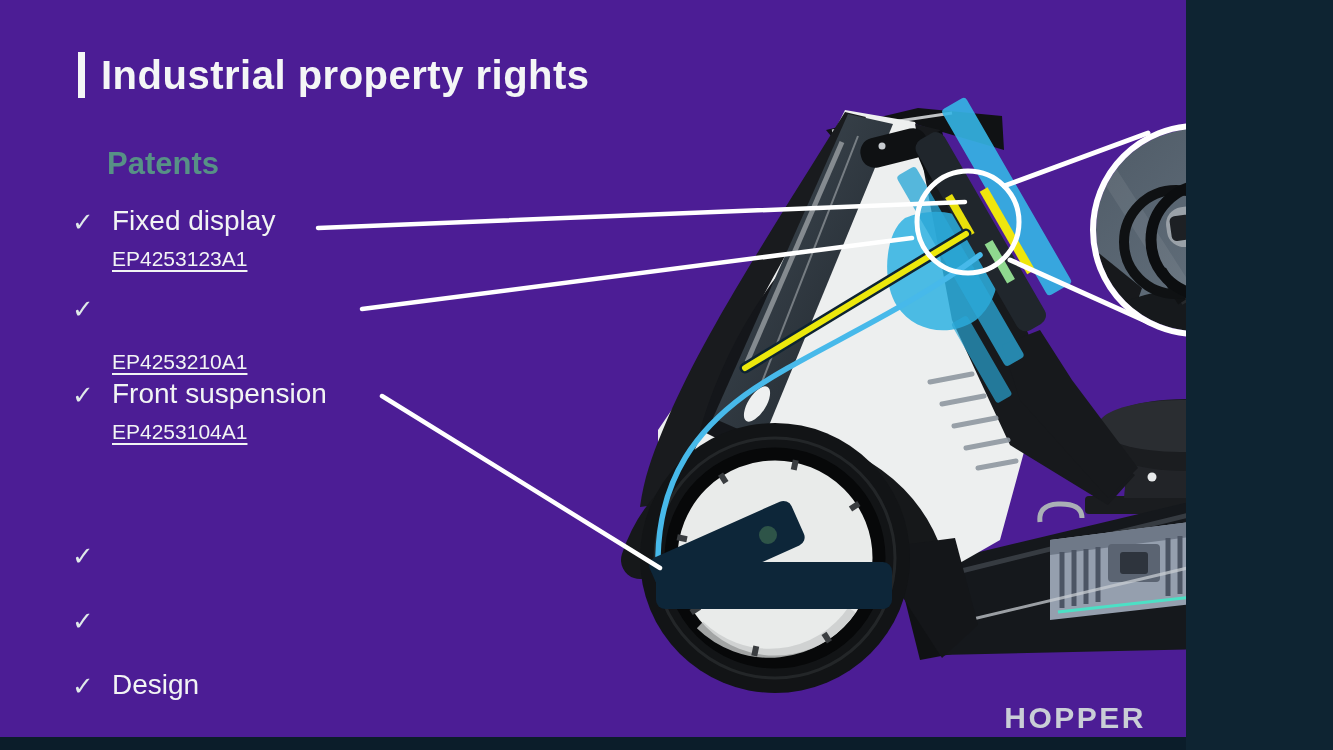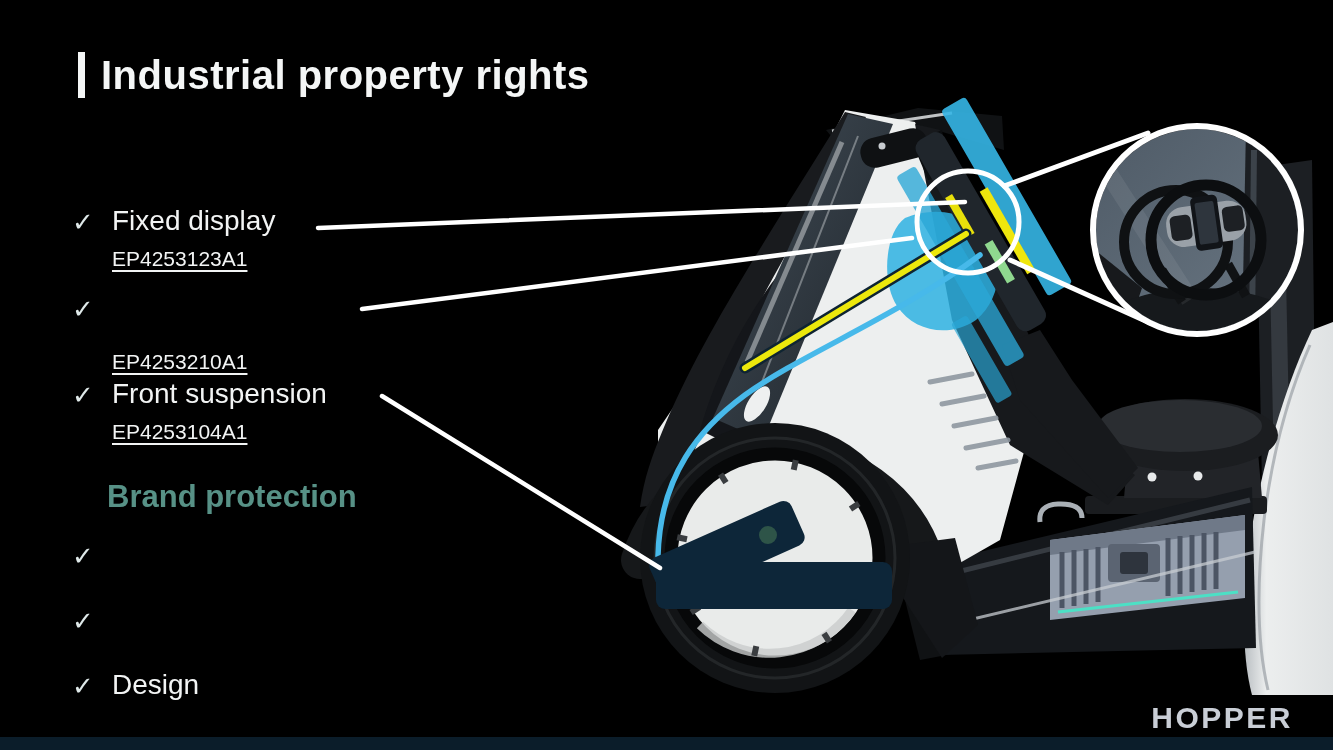--- a/index.html
+++ b/index.html
@@ -1,18 +1,18 @@
 <!DOCTYPE html>
 <html><head>
 <meta charset="utf-8">
 <style>
   html,body{margin:0;padding:0;background:#0e2432;}
   .slide{
-    position:relative;width:1333px;height:750px;overflow:hidden;
-    background:#000000;
+    position:relative;width:1186px;height:750px;overflow:hidden;
+    background:#4c1d95;
     font-family:"Liberation Sans","DejaVu Sans",sans-serif;
     -webkit-font-smoothing:antialiased;
   }
   .title-row{position:absolute;top:52px;left:78px;display:flex;align-items:center;gap:16px;}
   .title-bar{width:7px;height:46px;background:#f4f6f6;}
   .page-title{color:#f4f6f6;font-size:40px;font-weight:700;letter-spacing:.5px;white-space:nowrap;}
   .section-heading{position:absolute;left:107px;color:#579186;font-size:31px;font-weight:700;white-space:nowrap;}
   .check{position:absolute;left:72px;color:#dfe9e9;font-size:26px;line-height:1;}
   .item-label{position:absolute;left:112px;color:#f2f4f4;font-size:28px;line-height:1;white-space:nowrap;}
   .patent-no{position:absolute;left:112px;color:#f2f4f4;font-size:21px;line-height:1;
@@ -198,33 +198,33 @@
       </g>
     </g>
     <circle cx="1197" cy="230" r="104" fill="none" stroke="#ffffff" stroke-width="6"></circle>
   </svg>
 
   <div class="title-row">
     <div class="title-bar"></div>
     <div class="page-title">Industrial property rights</div>
   </div>
 
+  <div class="section-heading" style="top:146px">Patents</div>
 
   <span class="check" style="top:209px">✓</span>
   <div class="item-label" style="top:207px">Fixed display</div>
   <div class="patent-no" style="top:248px">EP4253123A1</div>
 
   <span class="check" style="top:296px">✓</span>
   <div class="patent-no" style="top:351px">EP4253210A1</div>
 
   <span class="check" style="top:382px">✓</span>
   <div class="item-label" style="top:380px">Front suspension</div>
   <div class="patent-no" style="top:421px">EP4253104A1</div>
 
-  <div class="section-heading" style="top:479px">Brand protection</div>
 
   <span class="check" style="top:543px">✓</span>
 
   <span class="check" style="top:608px">✓</span>
 
   <span class="check" style="top:673px">✓</span>
   <div class="item-label" style="top:671px">Design</div>
 
   <div class="logo">HOPPER</div>
   <div class="bottom-strip"></div>

